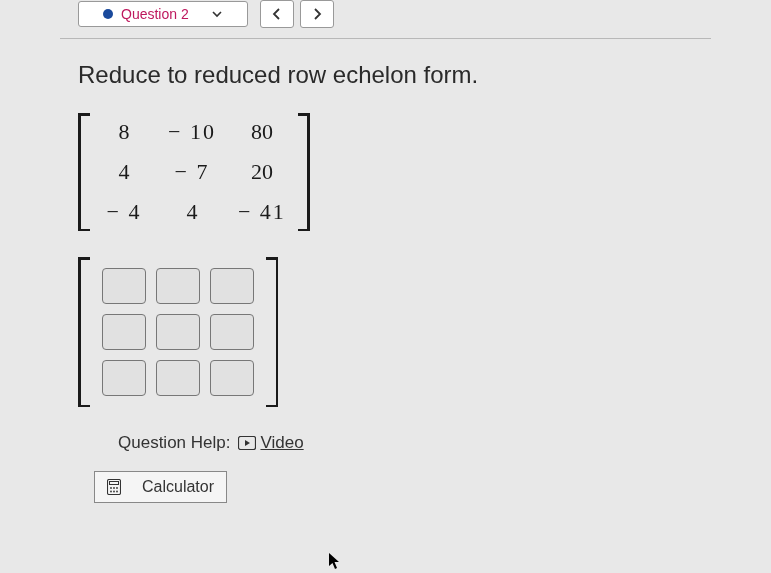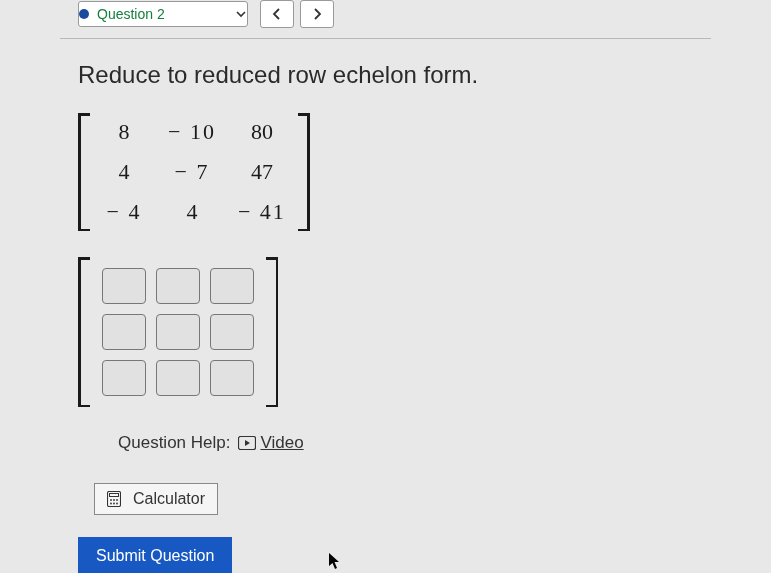--- a/index.html
+++ b/index.html
@@ -14,26 +14,26 @@
     .top-bar {
       display: flex;
       align-items: center;
       padding: 0 0 8px 78px;
       gap: 12px;
     }
     .question-selector {
       background: #fff;
       border: 1px solid #999;
       border-radius: 3px;
-      padding: 4px 0;
+      padding: 4px 24px;
       display: flex;
       align-items: center;
       gap: 8px;
       font-size: 14px;
-      color: #15803d;
+      color: #be185d;
       min-width: 170px;
     }
     .question-selector .dot {
       width: 10px;
       height: 10px;
       border-radius: 50%;
       background: #1a4a9c;
       display: inline-block;
     }
     .question-selector svg { margin-left: auto; }
@@ -160,29 +160,29 @@
       gap: 4px;
     }
     .help-icon {
       display: inline-flex;
       align-items: center;
       justify-content: center;
     }
     .calc-btn {
       display: inline-flex;
       align-items: center;
-      gap: 12px;
+      gap: 21px;
       border: 1px solid #888;
       background: #f5f5f5;
       padding: 6px 12px;
       font-size: 16px;
       color: #333;
       cursor: pointer;
       margin-left: 16px;
-      margin-top: 20px;
+      margin-top: 8px;
     }
     .submit-btn {
       background: #1758c2;
       color: #fff;
       border: none;
       padding: 10px 18px;
       font-size: 16px;
       cursor: pointer;
       margin-top: 22px;
     }
@@ -225,21 +225,21 @@
   <div class="matrix-display">
     <div class="matrix-bracket-left">
         <span class="bar"></span>
       </div>
     <div class="matrix-body">
       <span class="matrix-cell">8</span>
       <span class="matrix-cell neg">− 10</span>
       <span class="matrix-cell">80</span>
       <span class="matrix-cell">4</span>
       <span class="matrix-cell neg">− 7</span>
-      <span class="matrix-cell">47</span>
+      <span class="matrix-cell">20</span>
       <span class="matrix-cell neg">− 4</span>
       <span class="matrix-cell">4</span>
       <span class="matrix-cell neg">− 41</span>
     </div>
     <div class="matrix-bracket-right">
         <span class="bar"></span>
       </div>
   </div>
 
   <br>
@@ -287,22 +287,19 @@
             <circle cx="10" cy="9" r="0.9" fill="#333"></circle>
             <circle cx="4" cy="12.5" r="0.9" fill="#333"></circle>
             <circle cx="7" cy="12.5" r="0.9" fill="#333"></circle>
             <circle cx="10" cy="12.5" r="0.9" fill="#333"></circle>
           </svg>
       </span>
       <span>Calculator</span>
     </button>
   </div>
 
-  <button class="submit-btn">
-    <span>Submit Question</span>
-  </button>
 </div>
 
 <span class="cursor-arrow">
   <svg width="14" height="18" viewBox="0 0 14 18">
       <path d="M1 1 L1 14 L4.5 11 L7 17 L9 16 L6.5 10 L11 10 Z" fill="#000"></path>
     </svg>
 </span>
 
 </body></html>

